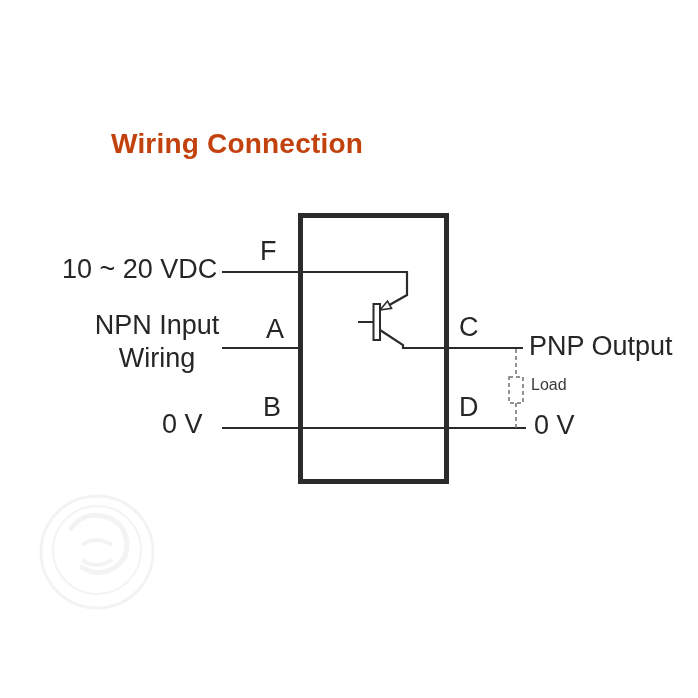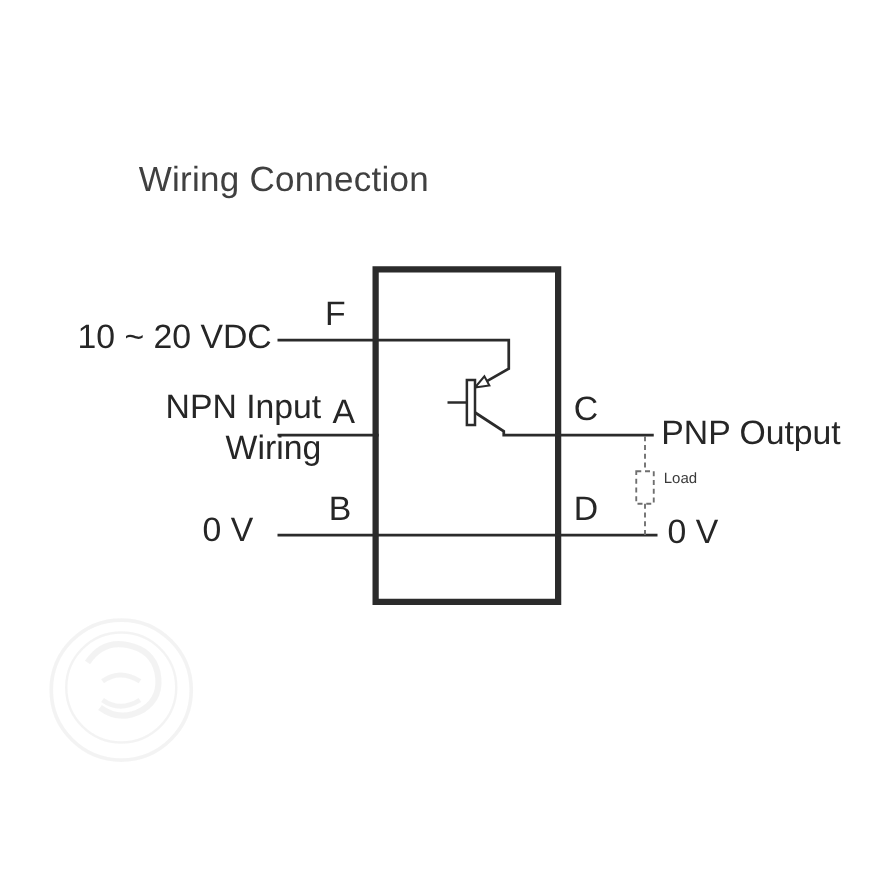--- a/index.html
+++ b/index.html
@@ -21,35 +21,35 @@
     font-size: 27px;
     line-height: 1.2;
     color: #262626;
     white-space: nowrap;
   }
   .title {
     position: absolute;
     left: 111px;
     top: 127px;
     font-size: 28px;
-    font-weight: 400;
+    font-weight: 700;
     line-height: 1.2;
-    color: #404040;
+    color: #c2410c;
     letter-spacing: 0.2px;
   }
   .lbl-power   { left: 62px;  top: 253px; }
-  .lbl-npn     { left: 57px;  top: 309px; width: 200px; text-align: right; line-height: 33px; white-space: normal; }
+  .lbl-npn     { left: 57px;  top: 309px; width: 200px; text-align: center; line-height: 33px; white-space: normal; }
   .lbl-gnd-l   { left: 162px; top: 408px; }
   .term-f      { left: 260px; top: 235px; }
   .term-a      { left: 266px; top: 313px; }
   .term-b      { left: 263px; top: 391px; }
   .term-c      { left: 459px; top: 311px; }
   .term-d      { left: 459px; top: 391px; }
   .lbl-pnp     { left: 529px; top: 330px; }
-  .lbl-load    { left: 531px; top: 375px; font-size: 12px; color: #3a3a3a; }
+  .lbl-load    { left: 531px; top: 375px; font-size: 16px; color: #3a3a3a; }
   .lbl-gnd-r   { left: 534px; top: 409px; }
   svg.wires {
     position: absolute;
     left: 0;
     top: 0;
   }
 </style>
 </head>
 <body>
 

